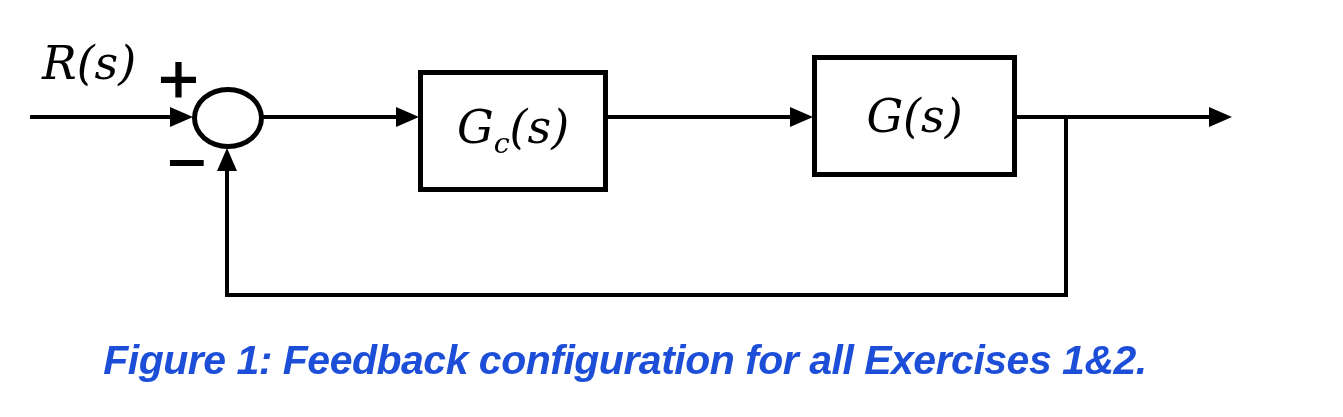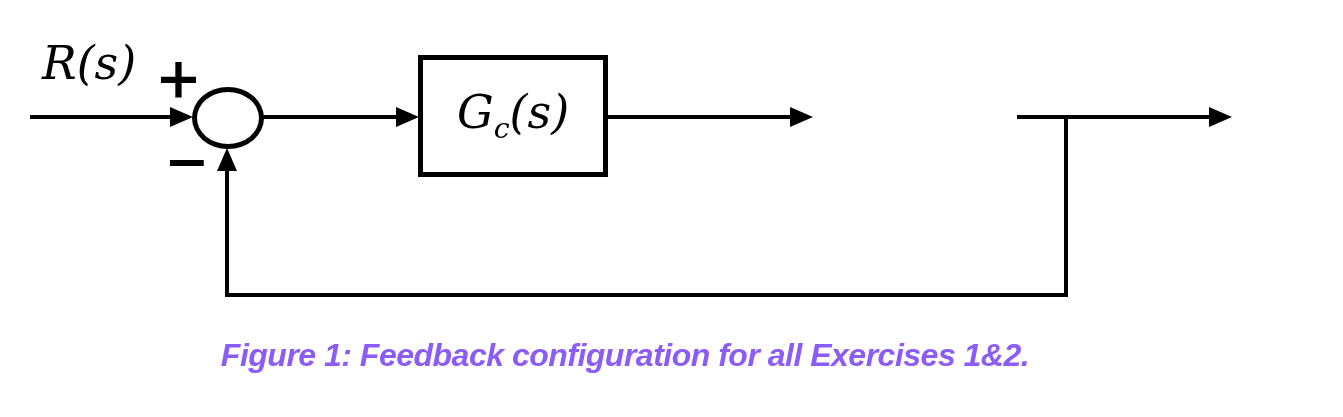--- a/index.html
+++ b/index.html
@@ -36,21 +36,21 @@
   }
   .block {
     position: absolute;
     box-sizing: border-box;
     border: 5px solid #000;
     background: #fff;
     display: flex;
     align-items: center;
     justify-content: center;
   }
-  .block-gc { left: 418px; top: 55px; width: 190px; height: 122px; }
+  .block-gc { left: 418px; top: 70px; width: 190px; height: 122px; }
   .block-g  { left: 812px; top: 55px; width: 205px; height: 122px; }
   .mathlabel {
     position: absolute;
     font-family: "DejaVu Serif", serif;
     font-style: italic;
     font-size: 46px;
     color: #000;
     white-space: nowrap;
     line-height: 1;
   }
@@ -76,23 +76,23 @@
   .plus  { left: 155px; top: 50px; font-size: 56px; }
   .minus { left: 164px; top: 134px; font-size: 54px; }
   .caption {
     position: absolute;
     left: 0; top: 337px;
     width: 1250px;
     text-align: center;
     font-family: "Liberation Sans", sans-serif;
     font-weight: bold;
     font-style: italic;
-    font-size: 32px;
+    font-size: 41px;
     letter-spacing: -0.5px;
-    color: #8b5cf6;
+    color: #1d4ed8;
   }
 </style>
 </head>
 <body>
 
 <div class="canvas">
 
   <div class="hline" style="left:30px; top:115px; width:142px;"></div>
   <div class="arr-r" style="left:170px; top:107px;"></div>
 
@@ -105,20 +105,23 @@
   <div class="hline" style="left:262px; top:115px; width:136px;"></div>
   <div class="arr-r" style="left:396px; top:107px;"></div>
 
   <div class="block block-gc">
     <span class="mathlabel-inline"><span>G</span><sub>c</sub><span>(s)</span></span>
   </div>
 
   <div class="hline" style="left:608px; top:115px; width:184px;"></div>
   <div class="arr-r" style="left:790px; top:107px;"></div>
 
+  <div class="block block-g">
+    <span class="mathlabel-inline">G(s)</span>
+  </div>
 
   <div class="hline" style="left:1017px; top:115px; width:194px;"></div>
   <div class="arr-r" style="left:1209px; top:107px;"></div>
 
   <div class="vline" style="left:1064px; top:117px; height:180px;"></div>
   <div class="hline" style="left:225px; top:293px; width:843px;"></div>
   <div class="vline" style="left:225px; top:168px; height:127px;"></div>
   <div class="arr-up" style="left:217px; top:148px;"></div>
 
   <div class="caption">Figure 1: Feedback configuration for all Exercises 1&amp;2.</div>

